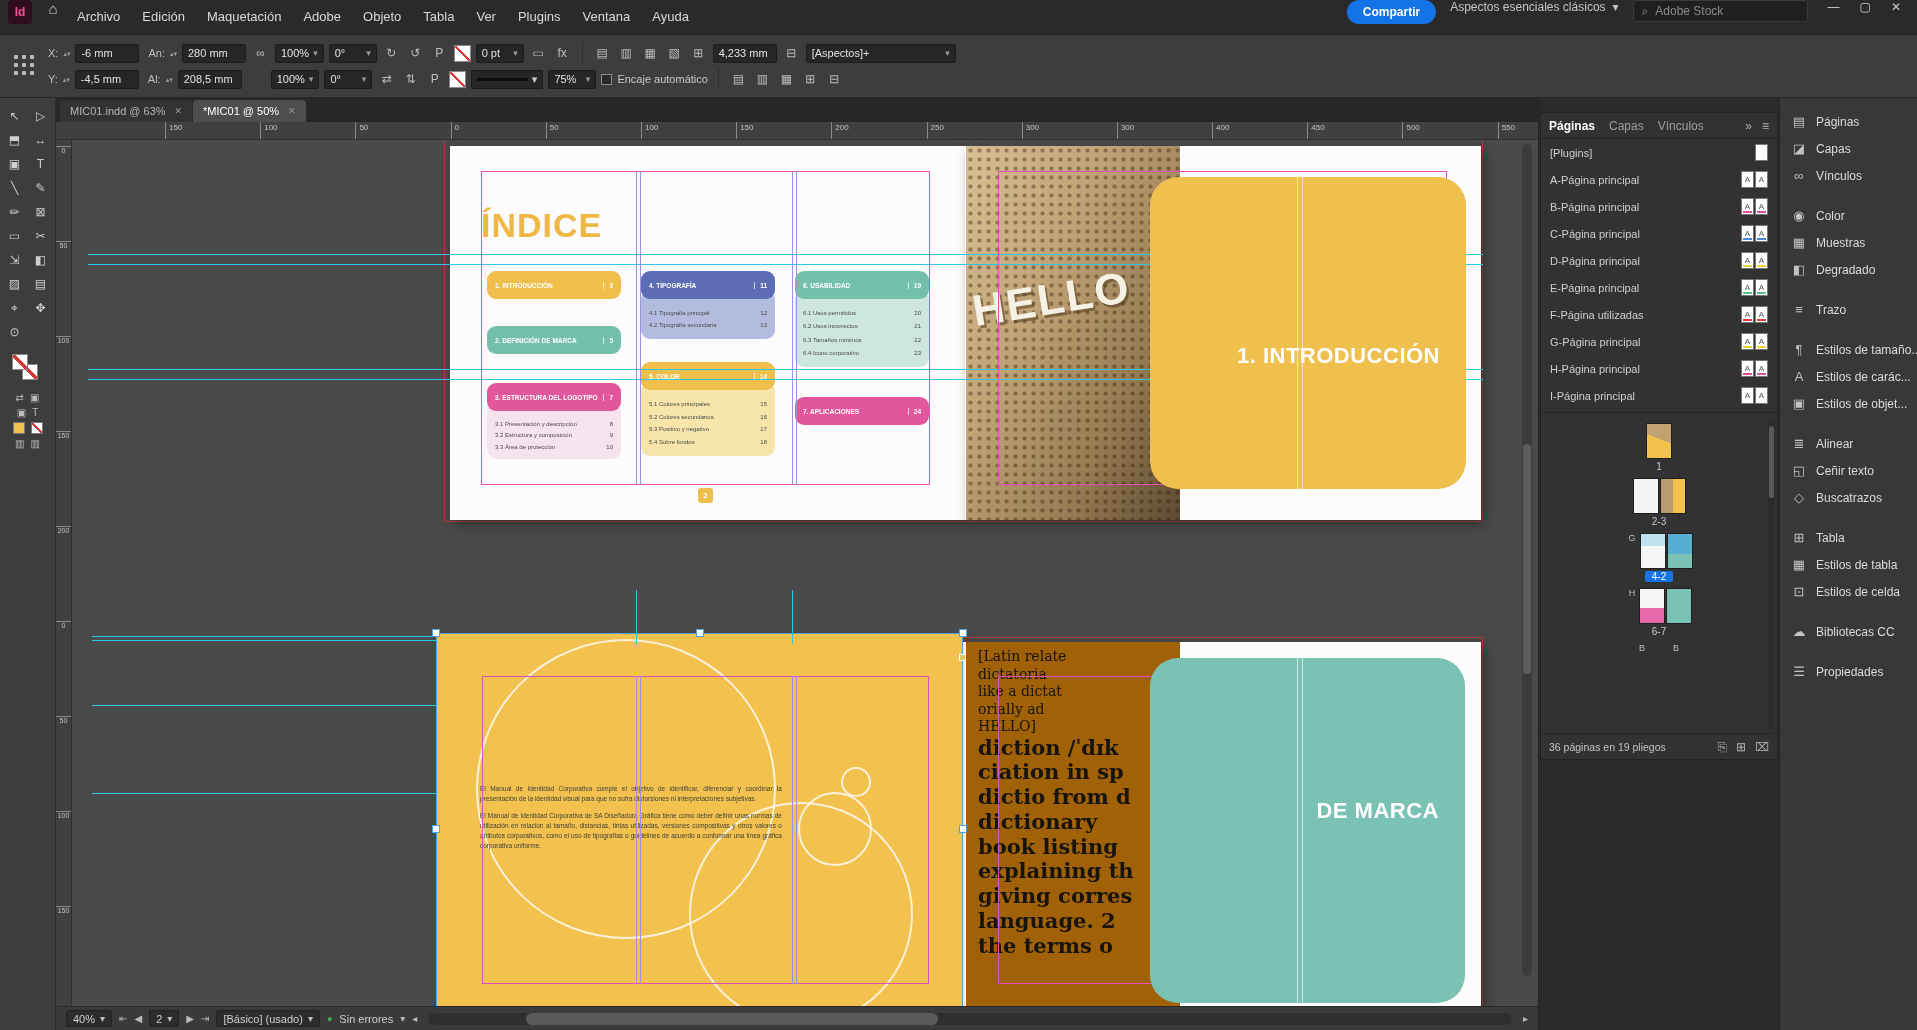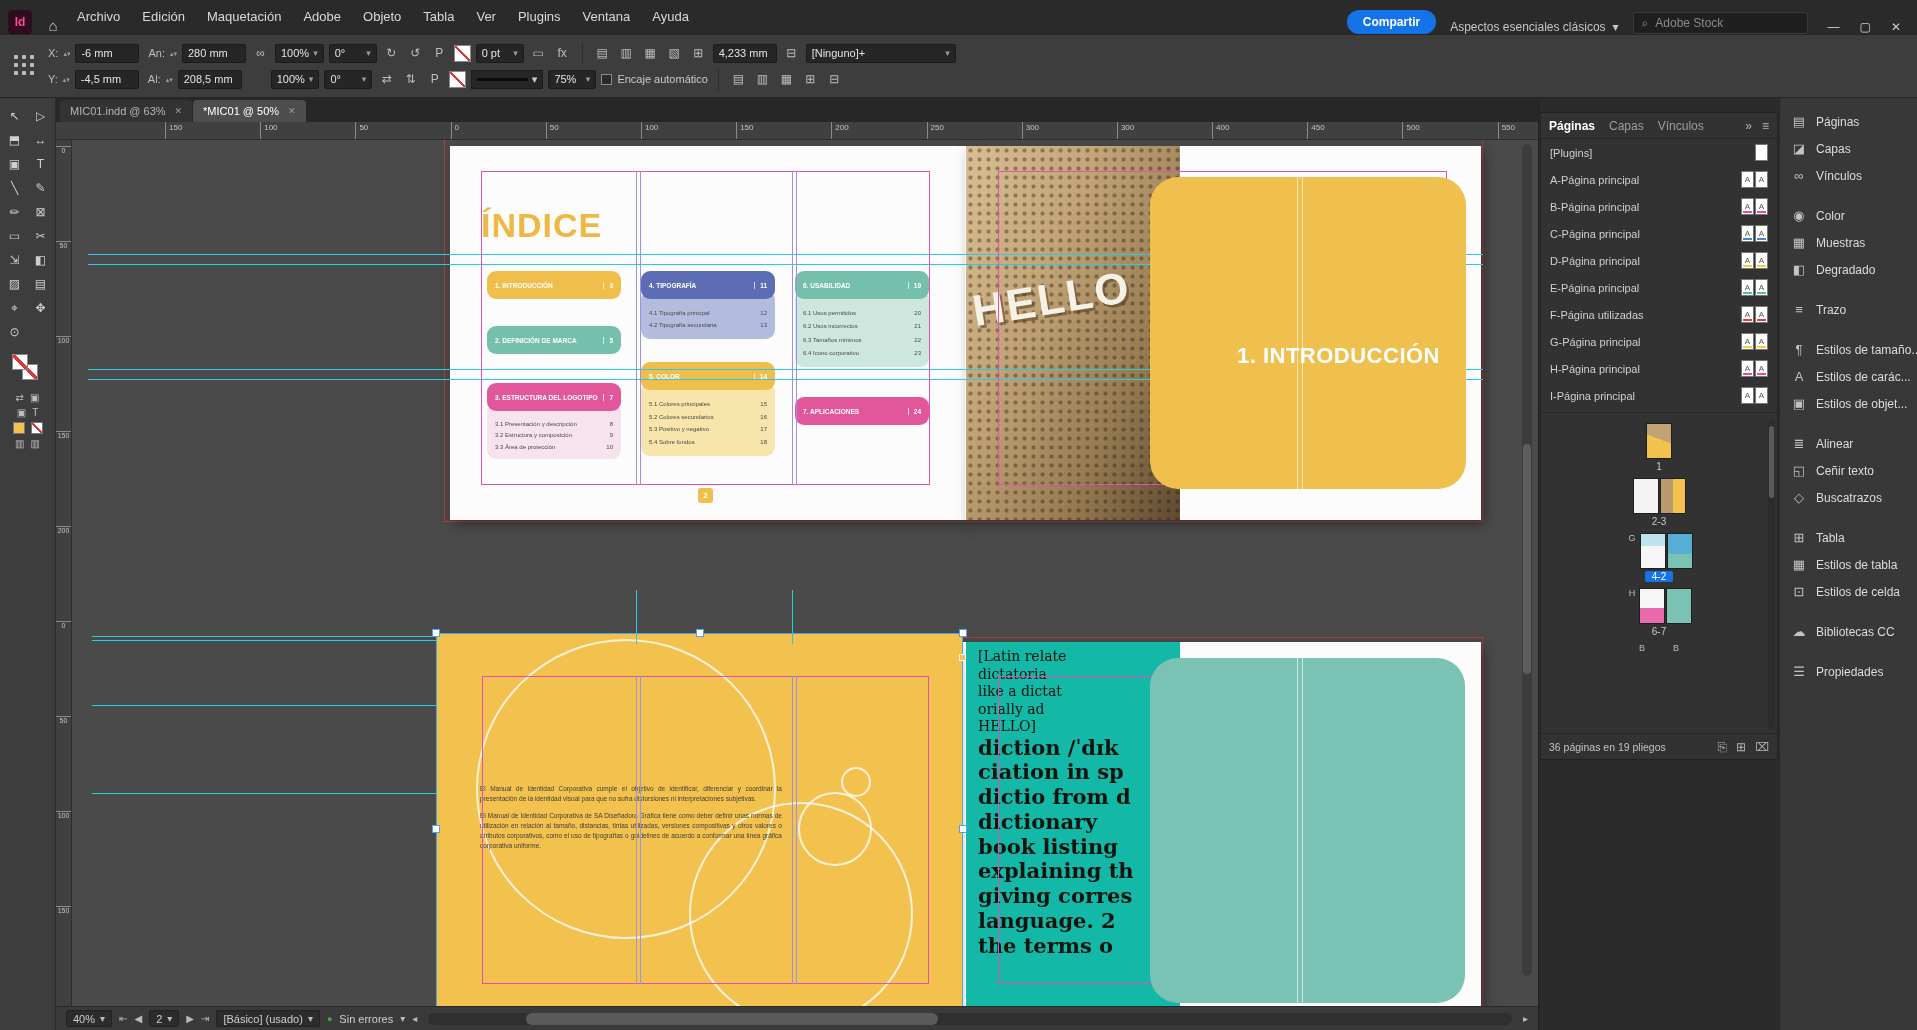--- a/index.html
+++ b/index.html
@@ -1,19 +1,19 @@
 <!DOCTYPE html>
 <html><head>
 <meta charset="utf-8">
 <style>
   html,body{margin:0;padding:0;background:#1e1e1e;font-family:"Liberation Sans",sans-serif;}
   *{box-sizing:border-box;}
   .app{position:relative;width:1917px;height:1030px;overflow:hidden;background:#4a4a4a;display:flex;flex-direction:column;}
   
-  .menubar{flex:0 0 34px;background:#2a2a2a;display:flex;align-items:flex-end;color:#d9d9d9;font-size:13px;padding:0 8px;}
+  .menubar{flex:0 0 34px;background:#2a2a2a;display:flex;align-items:flex-start;color:#d9d9d9;font-size:13px;padding:0 8px;}
   .logo{width:24px;height:24px;border-radius:4px;background:#2e0d1e;color:#ff4c98;font-weight:bold;font-size:12px;display:flex;align-items:center;justify-content:center;margin-right:8px;}
   .home{width:26px;text-align:center;font-size:15px;color:#cfcfcf;}
   .menu-item{padding:0 11px;line-height:34px;white-space:nowrap;}
   .mb-spacer{flex:1;}
   .share-btn{background:#1473e6;color:#fff;border-radius:14px;padding:5px 16px;font-size:12px;font-weight:bold;}
   .workspace{display:flex;align-items:center;gap:7px;padding:0 14px;font-size:12px;color:#c6c6c6;white-space:nowrap;}
   .stock-search{width:175px;height:22px;background:#1f1f1f;border:1px solid #3a3a3a;border-radius:3px;display:flex;align-items:center;padding:0 8px;color:#8a8a8a;font-size:12px;gap:7px;}
   .win-btns{display:flex;gap:20px;padding:0 8px 0 20px;color:#cfcfcf;font-size:12px;}
   
   .controlbar{flex:0 0 64px;background:#3d3d3d;border-top:1px solid #242424;border-bottom:1px solid #262626;display:flex;align-items:center;padding:2px 6px;color:#c9c9c9;font-size:11px;}
@@ -62,21 +62,21 @@
   .bigrect{border-radius:28px;z-index:4;overflow:hidden;}
   .bigrect .colline{position:absolute;top:0;bottom:0;width:1px;background:rgba(255,255,255,.6);}
   .bigrect .hdg{position:absolute;right:26px;text-align:right;color:#fff;font-weight:bold;font-size:22px;letter-spacing:.5px;z-index:5;line-height:30px;}
   .tocbox{position:absolute;width:134px;height:28px;border-radius:9px;color:#fff;font-weight:bold;font-size:6.5px;display:flex;align-items:center;padding:0 8px;z-index:3;}
   .tocbox .pg{margin-left:auto;border-left:1px solid rgba(255,255,255,.7);padding-left:5px;}
   .tocsub{position:absolute;width:134px;border-radius:9px;font-size:6px;color:#4a4a46;padding:12px 8px 4px 8px;display:flex;flex-direction:column;justify-content:space-evenly;z-index:2;}
   .tocsub .row{display:flex;}
   .tocsub .row .pg{margin-left:auto;}
   .circle{position:absolute;border:2px solid rgba(255,255,255,.78);border-radius:50%;}
   .hello{position:absolute;left:6px;top:128px;font-size:44px;font-weight:bold;color:#f6f1e5;transform:rotate(-9deg);letter-spacing:2px;text-shadow:2px 3px 0 rgba(80,60,30,.55);}
-  .dictphoto{background:#14b8a6;color:#17130e;font-family:"DejaVu Serif",serif;padding:6px 0 0 12px;overflow:hidden;z-index:2;}
+  .dictphoto{background:#a16207;color:#17130e;font-family:"DejaVu Serif",serif;padding:6px 0 0 12px;overflow:hidden;z-index:2;}
   .dict-sm{font-size:14px;line-height:1.25;}
   .dict-bg{font-size:21px;font-weight:bold;line-height:1.18;}
   .manualtext{font-size:6.5px;line-height:1.55;color:#41403c;text-align:justify;z-index:3;}
   .manualtext p{margin:0 0 7px 0;}
   .selrect{border:1px solid #4fa3e3;z-index:6;pointer-events:none;}
   .handle{position:absolute;width:8px;height:8px;background:#fff;border:1px solid #4fa3e3;z-index:7;}
   .handle.yel{background:#f2c14e;border-color:#fff;width:7px;height:7px;}
   .vsb{position:absolute;right:6px;top:4px;bottom:30px;width:10px;background:#3c3c3c;border-radius:5px;z-index:9;}
   .vsb .th{position:absolute;left:1px;right:1px;top:300px;height:230px;background:#5d5d5d;border-radius:5px;}
   
@@ -197,21 +197,21 @@
         <span class="ci">▤</span>
         <span class="ci">▥</span>
         <span class="ci">▦</span>
         <span class="ci">▧</span>
         <span class="ci">⊞</span>
         <span class="cfield">
             <span>4,233 mm</span>
           </span>
         <span class="ci">⊟</span>
         <span class="cfield" style="min-width:150px">
-            <span>[Ninguno]+</span>
+            <span>[Aspectos]+</span>
             <span class="chev">▾</span>
           </span>
       </div>
       <div class="crow">
         <span class="clabel">Y:</span>
         <span class="spin">▴▾</span>
         <span class="cfield">
             <span>-4,5 mm</span>
           </span>
         <span class="clabel">Al:</span>
@@ -483,20 +483,21 @@
               <div class="dict-bg" style="">explaining th</div>
               <div class="dict-bg" style="">giving corres</div>
               <div class="dict-bg" style="">language. 2</div>
               <div class="dict-bg" style="">the terms  o</div>
           </div>
 
           <div class="abs bigrect" style="left:1082px;top:514px;width:315px;height:345px;background:#7ac2b3">
             <span class="colline" style="left:147px"></span>
             <span class="colline" style="left:152px"></span>
             <div class="hdg" style="top:138px;width:280px">
+              <div>DE MARCA</div>
             </div>
           </div>
 
           <div class="abs gcyan" style="left:20px;top:110px;width:1395px;height:1px"></div>
           <div class="abs gcyan" style="left:20px;top:120px;width:1395px;height:1px"></div>
           <div class="abs gcyan" style="left:20px;top:225px;width:1395px;height:1px"></div>
           <div class="abs gcyan" style="left:20px;top:235px;width:1395px;height:1px"></div>
           <div class="abs gcyan" style="left:24px;top:492px;width:344px;height:1px"></div>
           <div class="abs gcyan" style="left:24px;top:496px;width:344px;height:1px"></div>
           <div class="abs gcyan" style="left:24px;top:561px;width:344px;height:1px"></div>

